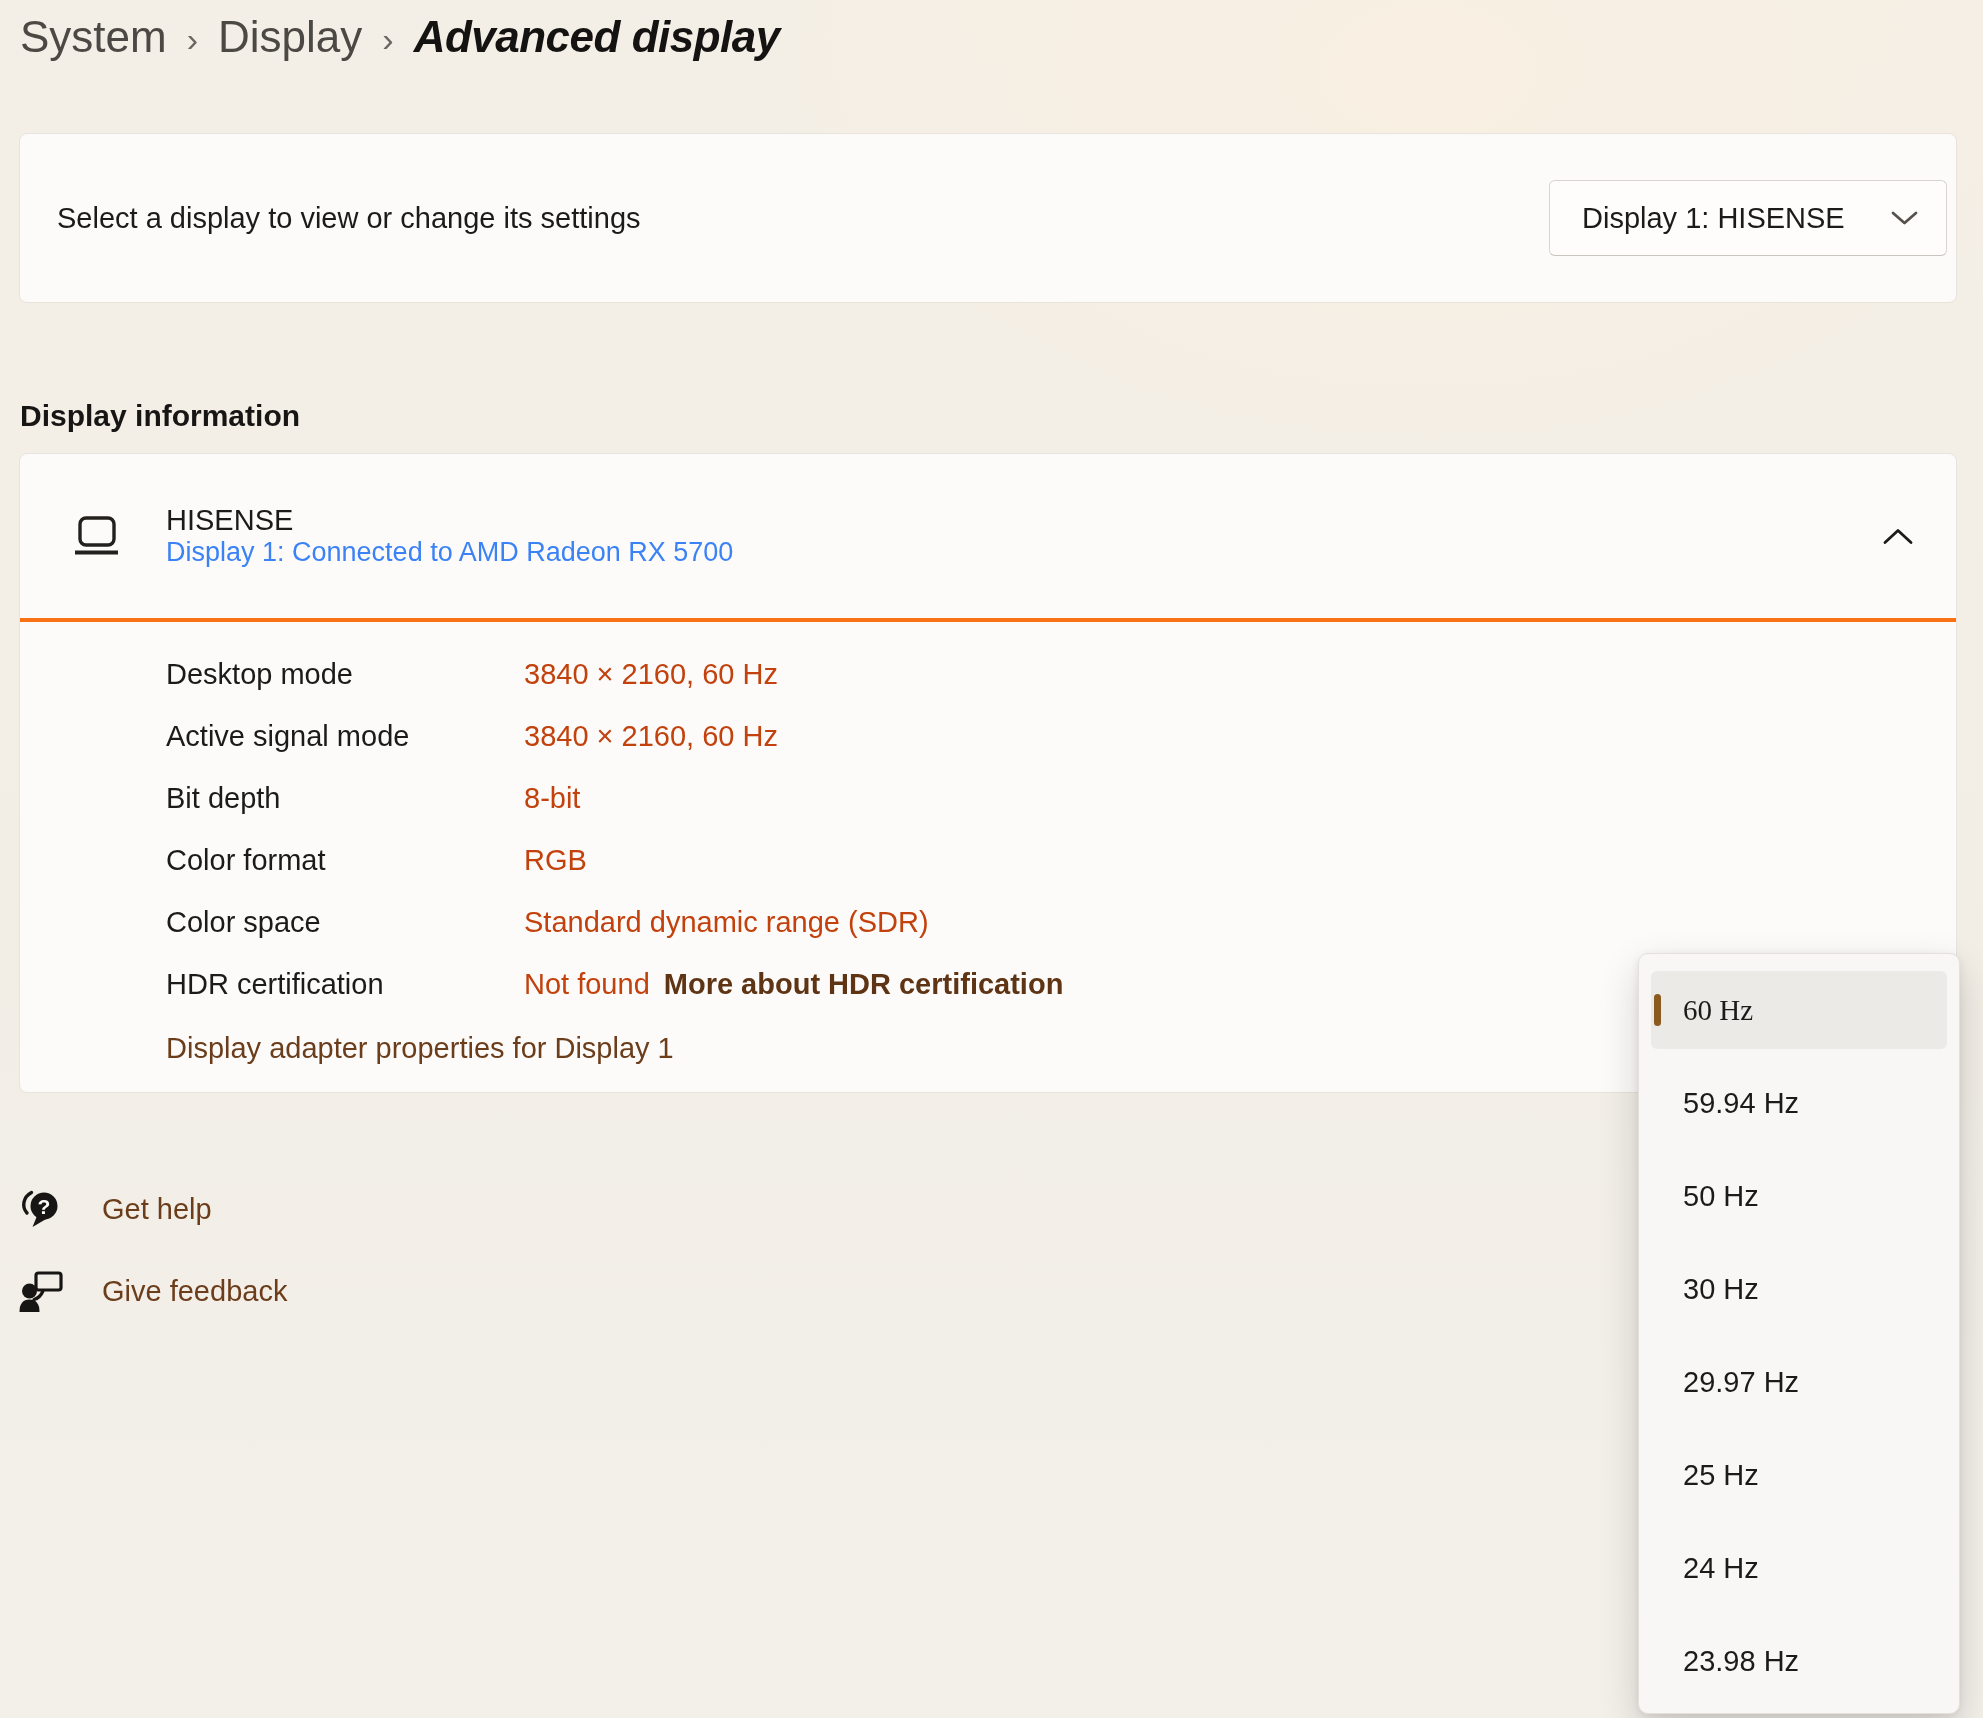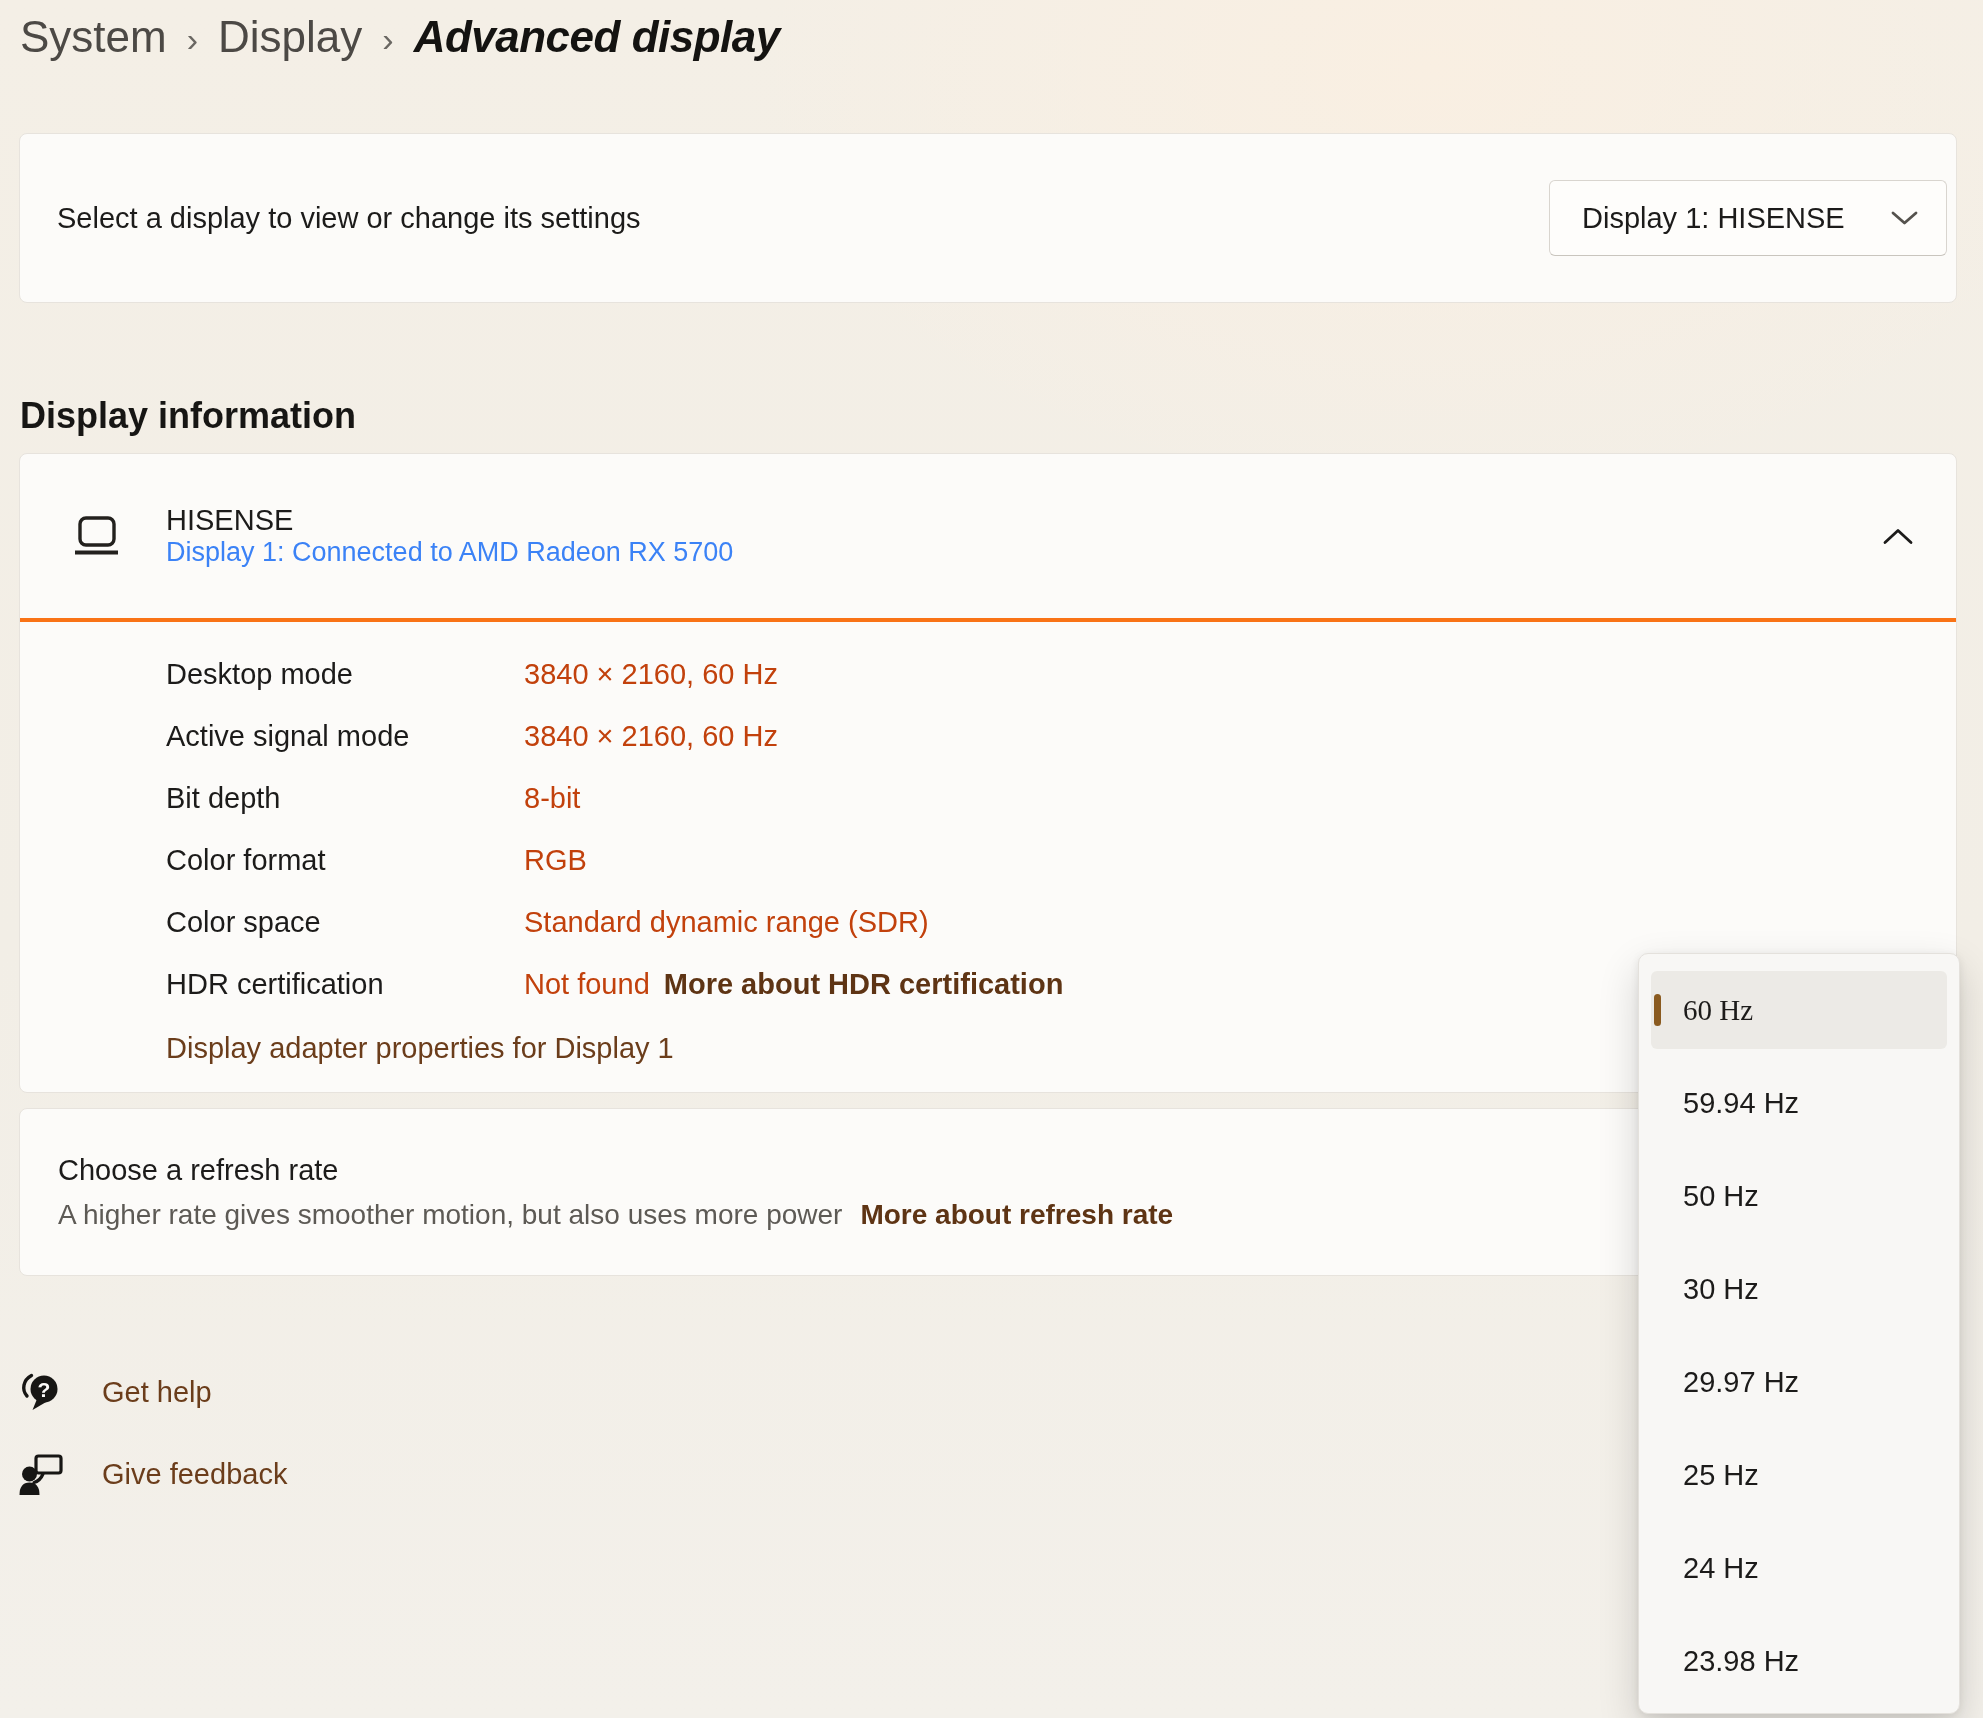--- a/index.html
+++ b/index.html
@@ -48,21 +48,21 @@
     border:1px solid #d9d5cf;border-bottom-color:#c9c5be;
     border-radius:6px;
     display:flex;align-items:center;justify-content:space-between;
     padding:0 28px 0 32px;
     font-family:inherit;font-size:29px;color:#1c1b1a;
     cursor:pointer;
   }
 
   .section-title{
     margin:92px 0 0 20px;
-    font-size:36px;font-weight:700;color:#171614;
+    font-size:30px;font-weight:700;color:#171614;
     height:42px;line-height:42px;
   }
 
   
   .card-info{margin-top:16px;height:640px;}
   .card-header{
     height:164px;
     display:flex;align-items:center;
     padding:0 28px 0 50px;
     border-bottom:4px solid #f97316;
@@ -192,27 +192,20 @@
         <span class="detail-label">HDR certification</span>
         <span class="detail-value">Not found</span>
         <a class="link strong hdr-link">More about HDR certification</a>
       </div>
       <div class="adapter-row">
         <a class="link">Display adapter properties for Display 1</a>
       </div>
     </div>
   </div>
 
-  <div class="card card-refresh">
-    <div class="refresh-title">Choose a refresh rate</div>
-    <div class="refresh-sub">
-      <span>A higher rate gives smoother motion, but also uses more power</span>
-      <a class="link strong">More about refresh rate</a>
-    </div>
-  </div>
 
   <div class="footer">
     <div class="footer-row">
       <svg class="footer-icon" width="46" height="46" viewBox="0 0 46 46">
         <path d="M9 27 C3.5 21 5 11 13.5 6.5" fill="none" stroke="#171614" stroke-width="3.4" stroke-linecap="round"></path>
         <circle cx="26" cy="20" r="13.5" fill="#171614"></circle>
         <polygon points="19,30 14.5,41 29,32.5" fill="#171614"></polygon>
         <text x="26" y="27.5" font-size="21" font-weight="bold" fill="#fdfcfa" text-anchor="middle" font-family="Liberation Sans, sans-serif">?</text>
       </svg>
       <span class="footer-label">Get help</span>

